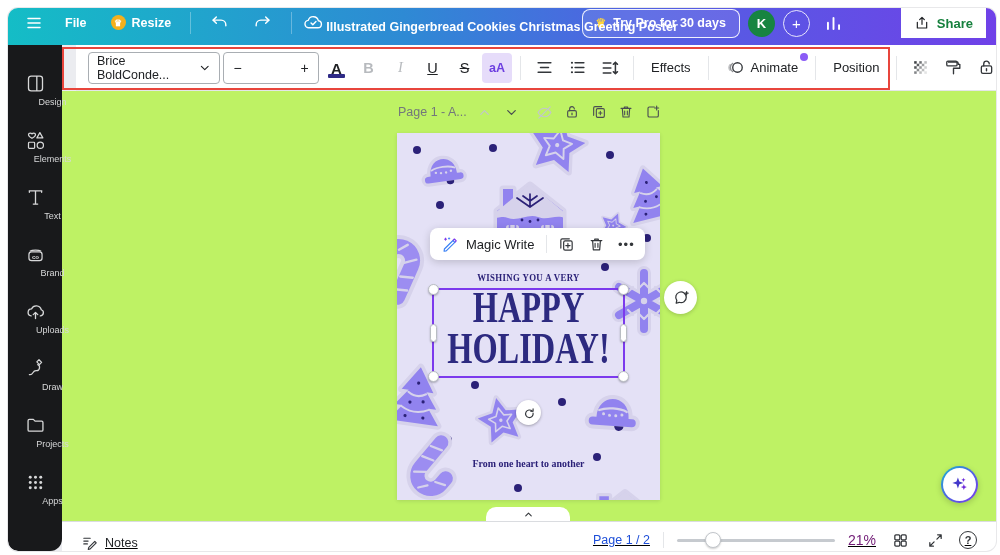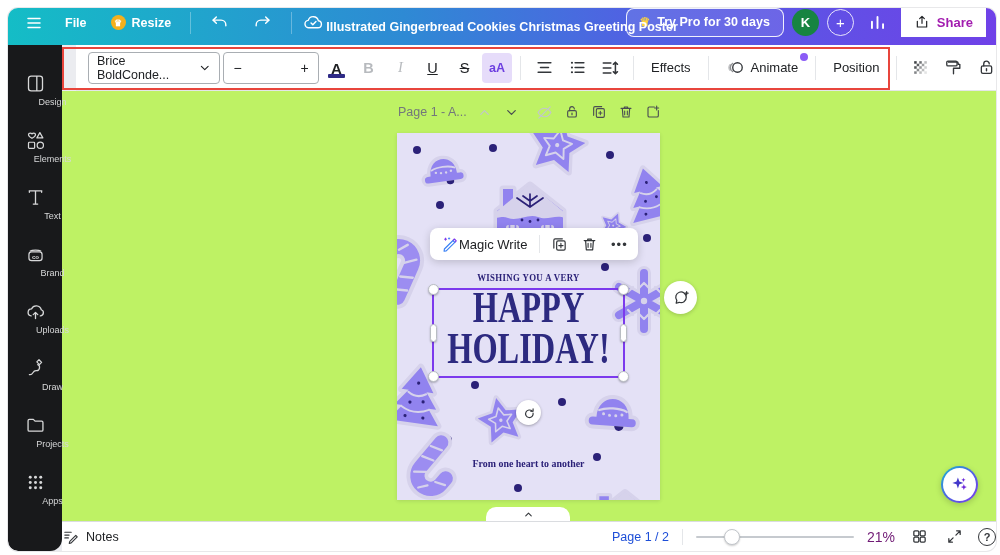--- a/index.html
+++ b/index.html
@@ -3,39 +3,39 @@
 <meta charset="utf-8">
 <style>
   * { margin:0; padding:0; box-sizing:border-box; }
   body { width:1000px; height:555px; background:#fff; font-family:"Liberation Sans",sans-serif; overflow:hidden; }
   .stage { position:relative; width:1000px; height:555px; background:#fff; }
   .app { position:absolute; left:8px; top:8px; width:988px; height:543px; border-radius:10px; overflow:hidden; background:#ebecf0; box-shadow:0 0 0 1px #e8e8ea; }
 
   
   .topbar { position:absolute; left:0; top:0; width:988px; height:37px;
     background:linear-gradient(90deg,#14bdc6 0%,#2e8ad4 40%,#4f63e2 62%,#6f41e8 100%);
-    display:flex; align-items:flex-end; color:#fff; padding:8px 10px; }
+    display:flex; align-items:flex-start; color:#fff; padding:0 10px; }
   .tb-left { display:flex; align-items:center; gap:6px; }
   .tb-btn { display:flex; align-items:center; gap:6px; color:#fff; font-size:12.5px; font-weight:bold;
     padding:5px 9px; border-radius:6px; cursor:pointer; background:transparent; border:none; }
   .tb-sep { width:1px; height:22px; background:rgba(255,255,255,.3); margin:0 4px; }
   .crown-badge { width:15px; height:15px; border-radius:50%; background:#f3b01c; color:#fff; font-size:9px;
     display:flex; align-items:center; justify-content:center; }
   .tb-title { position:absolute; left:50%; transform:translateX(-50%); top:0; height:37px; display:flex; align-items:center;
     font-size:12.5px; font-weight:bold; color:#fff; white-space:nowrap; }
   .tb-right { margin-left:auto; display:flex; align-items:center; gap:8px; }
   .trypro { display:flex; align-items:center; gap:7px; border:1.5px solid rgba(255,255,255,.9); background:rgba(255,255,255,.1);
     color:#fff; font-size:12.5px; font-weight:bold; height:29px; padding:0 13px; border-radius:8px; cursor:pointer; }
   .trypro .crown { color:#ffd43b; font-size:12px; }
   .avatar { width:27px; height:27px; border-radius:50%; background:#178441; color:#fff; font-weight:bold; font-size:13px;
     display:flex; align-items:center; justify-content:center; cursor:pointer; }
   .plus-circle { width:27px; height:27px; border-radius:50%; border:1.5px solid rgba(255,255,255,.85); color:#fff;
     font-size:15px; display:flex; align-items:center; justify-content:center; cursor:pointer; background:transparent; }
-  .share-btn { display:flex; align-items:center; gap:7px; background:#fff; color:#a21caf; font-size:13px; font-weight:bold;
-    height:30px; padding:0 13px; border-radius:0; border:none; cursor:pointer; }
+  .share-btn { display:flex; align-items:center; gap:7px; background:#fff; color:#15803d; font-size:13px; font-weight:bold;
+    height:30px; padding:0 13px; border-radius:0; border:none; cursor:pointer;margin-left:44px; }
 
   
   .sidebar { position:absolute; left:0; top:37px; width:54px; height:506px; background:#18191b;
     border-radius:0 0 12px 10px; display:flex; flex-direction:column; align-items:center; padding-top:16px; z-index:5; }
   .sb-item { width:54px; height:57px; display:flex; flex-direction:column; align-items:center; justify-content:center;
     gap:3px; color:#d7d8d9; cursor:pointer; }
   .sb-item .lbl { font-size:9px;padding-left:35px; }
 
   
   .toolbar { position:absolute; left:68px; top:37px; width:934px; height:46px; background:#fff;
@@ -84,38 +84,38 @@
 
   .sel-box { position:absolute; left:35px; top:155px; width:193px; height:90px; border:2px solid #7c3aed; z-index:6; }
   .hdl { position:absolute; background:#fff; border:1px solid #b9bdc3; box-shadow:0 1px 2px rgba(0,0,0,.25); }
   .hdl.c { width:11px; height:11px; border-radius:50%; }
   .hdl.s { width:7px; height:18px; border-radius:4px; }
   .rotate-hdl { position:absolute; left:119px; top:267px; width:25px; height:25px; border-radius:50%; background:#fff;
     box-shadow:0 1px 3px rgba(0,0,0,.3); display:flex; align-items:center; justify-content:center; cursor:grab; z-index:7; }
 
   .magic-bar { position:absolute; left:368px; top:137px; height:32px; background:#fff; border-radius:8px;
     box-shadow:0 2px 8px rgba(0,0,0,.18); display:flex; align-items:center; padding:0 6px; gap:4px; z-index:10; }
-  .mw-btn { display:flex; align-items:center; font-size:13px; color:#202225; padding:0 6px; cursor:pointer;
+  .mw-btn { display:flex; align-items:center; gap:7px; font-size:13px; color:#202225; padding:0 6px; cursor:pointer;
     background:transparent; border:none; height:100%; }
   .mb-sep { width:1px; height:18px; background:#e4e6e9; margin:0 2px; }
   .mb-ic { width:26px; height:26px; display:flex; align-items:center; justify-content:center; cursor:pointer; border-radius:4px; color:#33363a; }
   .mb-dots { font-size:13px; letter-spacing:1px; color:#33363a; }
 
   .comment-btn { position:absolute; left:602px; top:190px; width:33px; height:33px; border-radius:50%; background:#fff;
     box-shadow:0 1px 4px rgba(0,0,0,.2); display:flex; align-items:center; justify-content:center; cursor:pointer; z-index:10; }
   .collapse-tab { position:absolute; left:424px; top:416px; width:84px; height:14px; background:#fff;
     border-radius:10px 10px 0 0; display:flex; align-items:center; justify-content:center; cursor:pointer; z-index:10; }
   .ai-btn { position:absolute; left:879px; top:375px; width:37px; height:37px; border-radius:50%;
     background:linear-gradient(#fff,#fff) padding-box, linear-gradient(135deg,#18b8cf,#4f63e2,#7c3aed) border-box;
     border:2px solid transparent; box-shadow:0 2px 6px rgba(0,0,0,.18); display:flex; align-items:center; justify-content:center;
     cursor:pointer; z-index:10; }
 
   
   .bottombar { position:absolute; left:54px; top:513px; width:934px; height:30px; background:#fff;
-    border-top:1px solid #dadce0; display:flex; align-items:center; padding:0 0; z-index:5; }
+    border-top:1px solid #dadce0; display:flex; align-items:flex-end; padding:0 19px; z-index:5;text-decoration:underline; }
   .notes { display:flex; align-items:center; gap:7px; font-size:12.5px; color:#202225; cursor:pointer; }
   .bb-right { margin-left:auto; display:flex; align-items:center; gap:13px; }
   .bb-page { font-size:12.5px; color:#1d4ed8; cursor:pointer; }
   .bb-sep { width:1px; height:16px; background:#e4e6e9; }
   .zoom-slider { position:relative; width:158px; height:16px; cursor:pointer; }
   .zs-track { position:absolute; left:0; right:0; top:7px; height:2.5px; background:#c6cacf; border-radius:2px; }
   .zs-thumb { position:absolute; left:28px; top:0; width:16px; height:16px; border-radius:50%; background:#fff;
     border:1px solid #c2c6cb; box-shadow:0 1px 2px rgba(0,0,0,.2); }
   .zoom-val { font-size:14px; color:#701a75; cursor:pointer; }
   .bb-ic { width:22px; height:22px; display:flex; align-items:center; justify-content:center; cursor:pointer; color:#33363a; }

